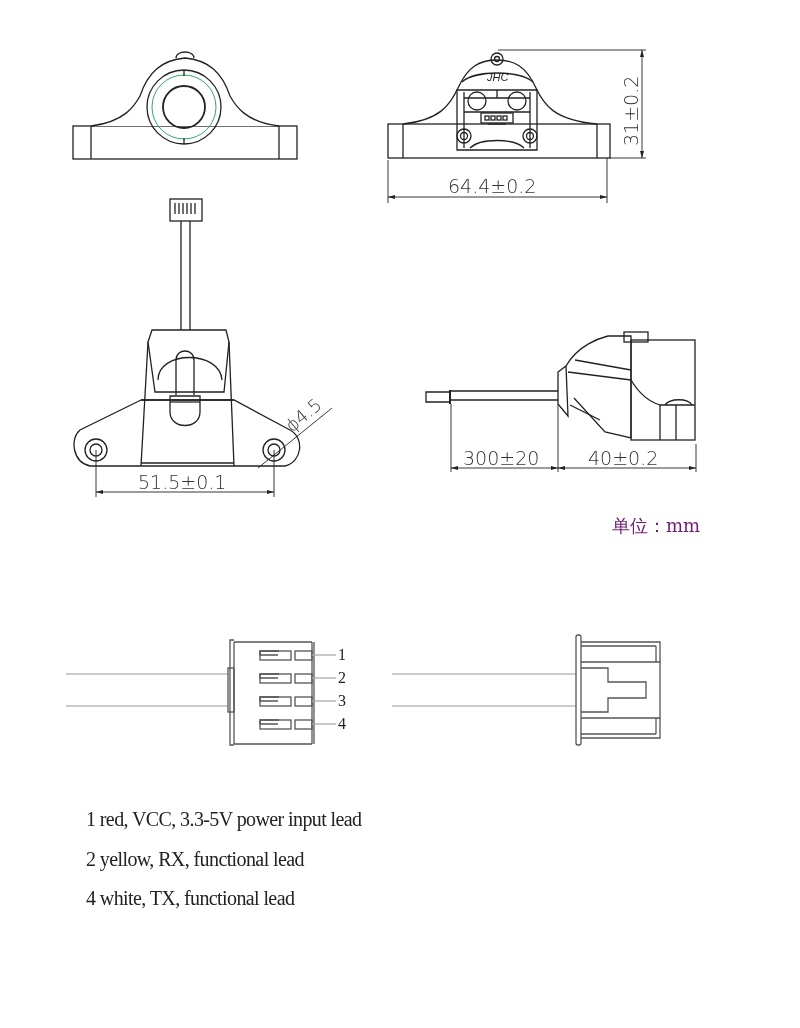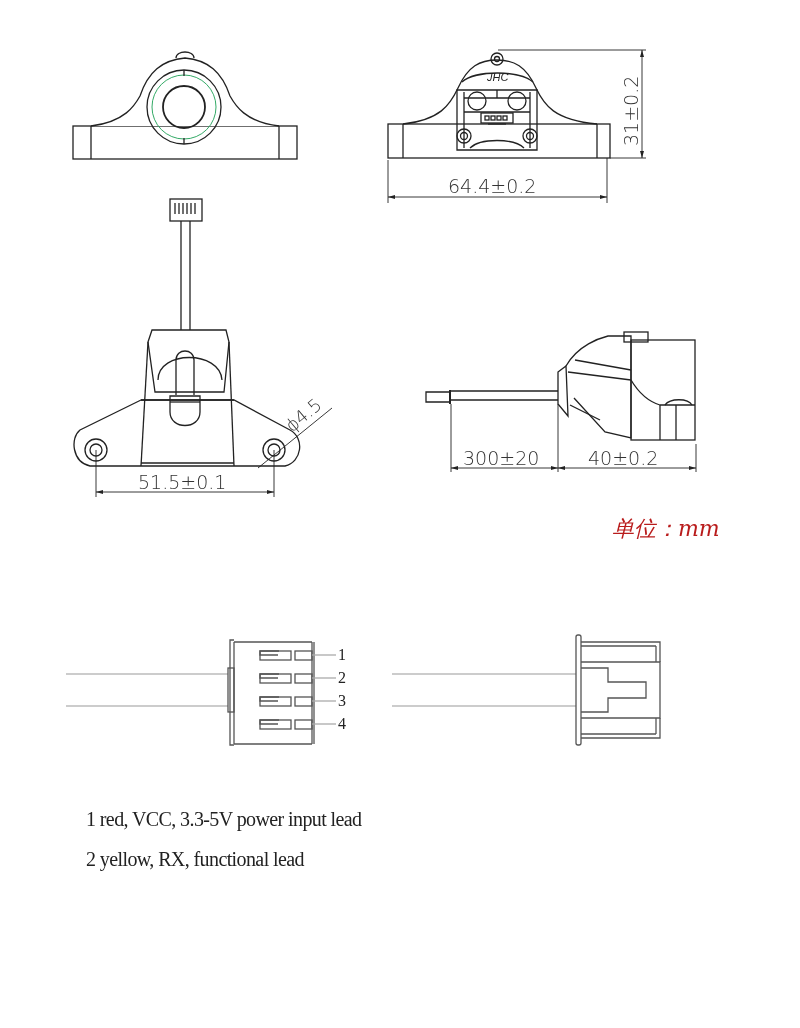--- a/index.html
+++ b/index.html
@@ -1,20 +1,20 @@
 <!DOCTYPE html>
 <html><head>
 <meta charset="utf-8">
 <style>
   html, body { margin:0; padding:0; background:#ffffff; }
   body { width:800px; height:1028px; position:relative; overflow:hidden; font-family:"Liberation Sans", sans-serif; }
   svg.drawing { position:absolute; left:0; top:0; }
   .dim-text { font-family:"DejaVu Sans", sans-serif; font-weight:300; fill:#333; }
   .pin-num { font-family:"Liberation Serif", serif; fill:#222; font-size:16px; }
-  .unit { position:absolute; left:612px; top:514px; font-size:22px; color:#b91c1c; font-family:"DejaVu Serif", serif;font-style:italic; }
+  .unit { position:absolute; left:612px; top:514px; font-size:18px; color:#701a75; font-family:"DejaVu Serif", serif; }
   .legend { position:absolute; left:86px; top:800px; }
   .legend div { font-family:Liberation Serif, serif; font-size:20px; color:#222; height:39.5px; line-height:39.5px; letter-spacing:-0.6px; }
 </style>
 </head>
 <body>
 
 <svg class="drawing" width="800" height="1028" viewBox="0 0 800 1028" xmlns="http://www.w3.org/2000/svg">
   <g fill="none" stroke="#222" stroke-width="1.3">
 
     <g>
@@ -187,13 +187,14 @@
   <text class="pin-num" x="338" y="683">2</text>
   <text class="pin-num" x="338" y="706">3</text>
   <text class="pin-num" x="338" y="729">4</text>
 </svg>
 
 <div class="unit">单位：mm</div>
 
 <div class="legend">
   <div>1 red, VCC, 3.3-5V power input lead</div>
   <div>2 yellow, RX, functional lead</div>
+  <div>4 white, TX, functional lead</div>
 </div>
 
 </body></html>

